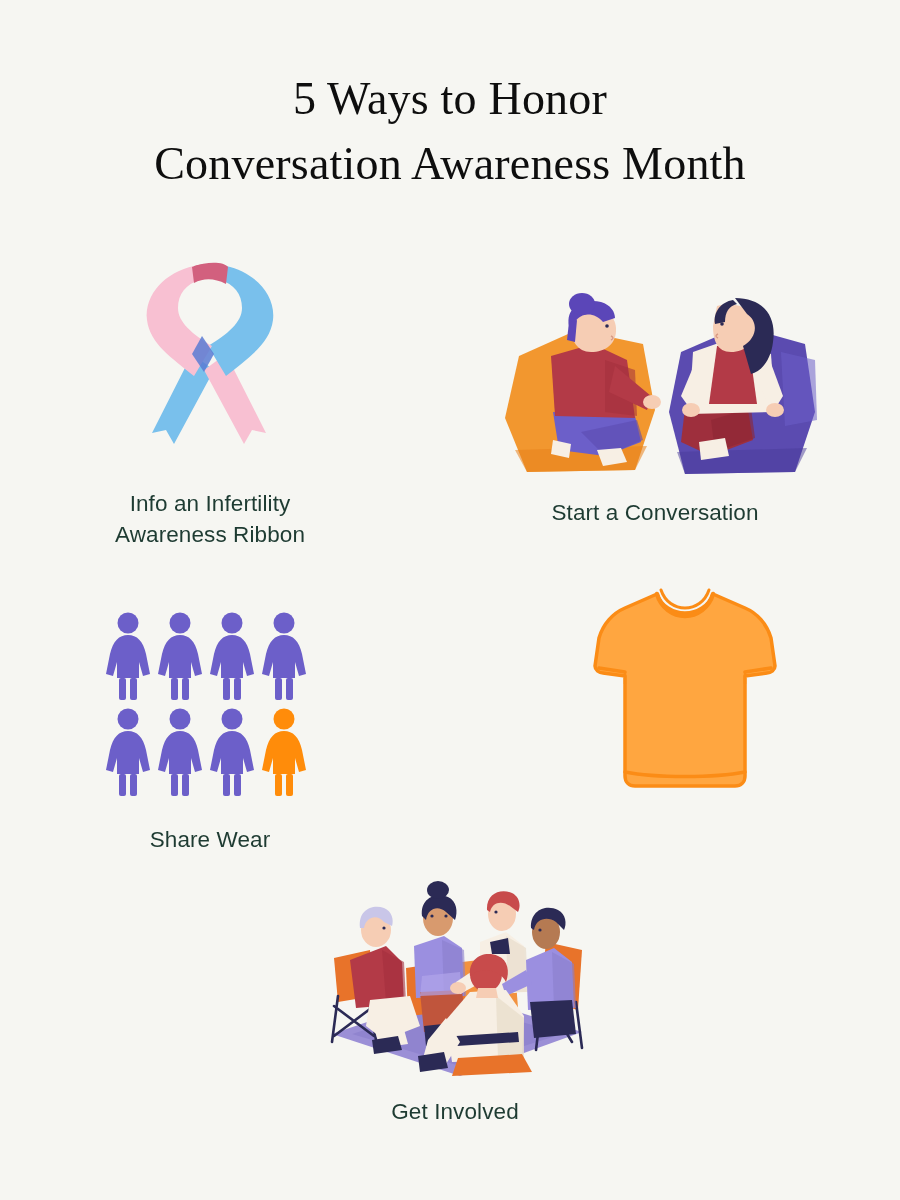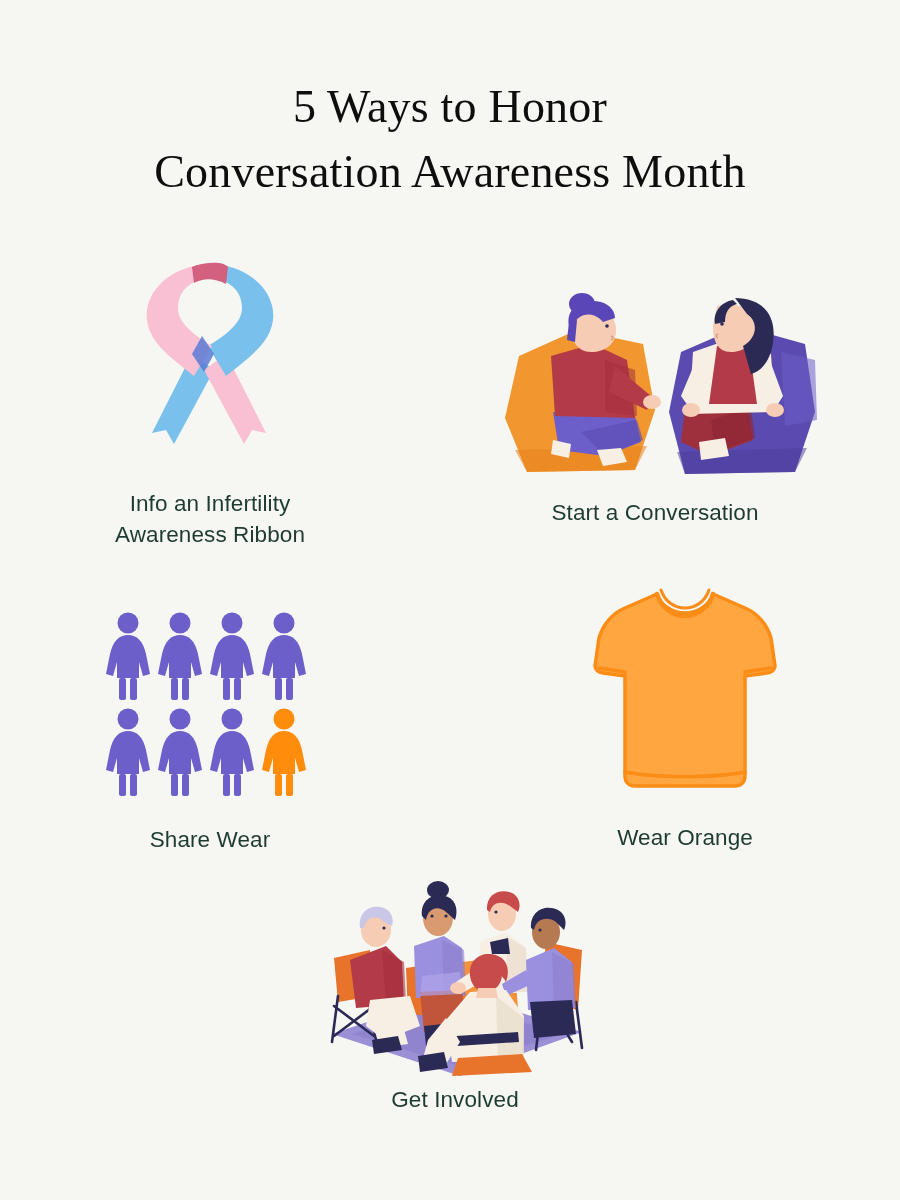--- a/index.html
+++ b/index.html
@@ -20,21 +20,21 @@
   .poster {
     position: relative;
     width: 900px;
     height: 1200px;
     background: #F6F6F2;
   }
 
   
   .title-block {
     position: absolute;
-    top: 74px;
+    top: 66px;
     left: 0;
     width: 900px;
     text-align: center;
   }
   .title-line {
     font-family: "Liberation Serif", "DejaVu Serif", serif;
     font-size: 46px;
     line-height: 1.42;
     letter-spacing: 0.2px;
     color: #0E0E0E;
@@ -72,21 +72,21 @@
   #item-share      { left: 55px;  top: 612px; width: 310px; }
   #item-share .art { width: 215px; height: 190px; }
   #item-share .item-label { margin-top: 22px; }
 
   #item-orange      { left: 560px; top: 580px; width: 250px; }
   #item-orange .art { width: 180px; height: 220px; }
   #item-orange .item-label { margin-top: 22px; }
 
   #item-involved      { left: 300px; top: 850px; width: 310px; }
   #item-involved .art { width: 290px; height: 232px; }
-  #item-involved .item-label { margin-top: 2px; }
+  #item-involved .item-label { margin-top: 14px; }
 
   svg { display: block; overflow: visible; }
 </style>
 </head>
 <body>
 
 <div class="poster">
 
   <div class="title-block">
     <div class="title-line">5 Ways to Honor</div>
@@ -226,23 +226,20 @@
         <path d="M66 10 C70 22 80 28 90 28 C100 28 110 22 114 10" fill="none" stroke="#FB8C16" stroke-width="3" stroke-linecap="round"></path>
 
         <path d="M4 88 L30 92" stroke="#FB8C16" stroke-width="3.5" stroke-linecap="round"></path>
         <path d="M176 88 L150 92" stroke="#FB8C16" stroke-width="3.5" stroke-linecap="round"></path>
         <path d="M30 92 L30 104" stroke="#FB8C16" stroke-width="2.5"></path>
         <path d="M150 92 L150 104" stroke="#FB8C16" stroke-width="2.5"></path>
 
         <path d="M30 192 C60 198 120 198 150 192" fill="none" stroke="#FB8C16" stroke-width="3.5" stroke-linecap="round"></path>
       </svg>
     </div>
-    <div class="item-label">
-      <div>Wear Orange</div>
-    </div>
   </div>
 
   <div class="item" id="item-involved">
     <div class="art">
       <svg viewBox="0 0 290 232" width="290" height="232" aria-hidden="true">
 
         <path d="M145 142 L272 182 L150 226 L22 184 Z" fill="#9B8FD6"></path>
         <path d="M145 152 L252 184 L150 216 L42 184 Z" fill="#8B7ECB" opacity="0.65"></path>
 
         <path d="M24 108 L60 100 L64 146 L28 152 Z" fill="#E8732A"></path>

